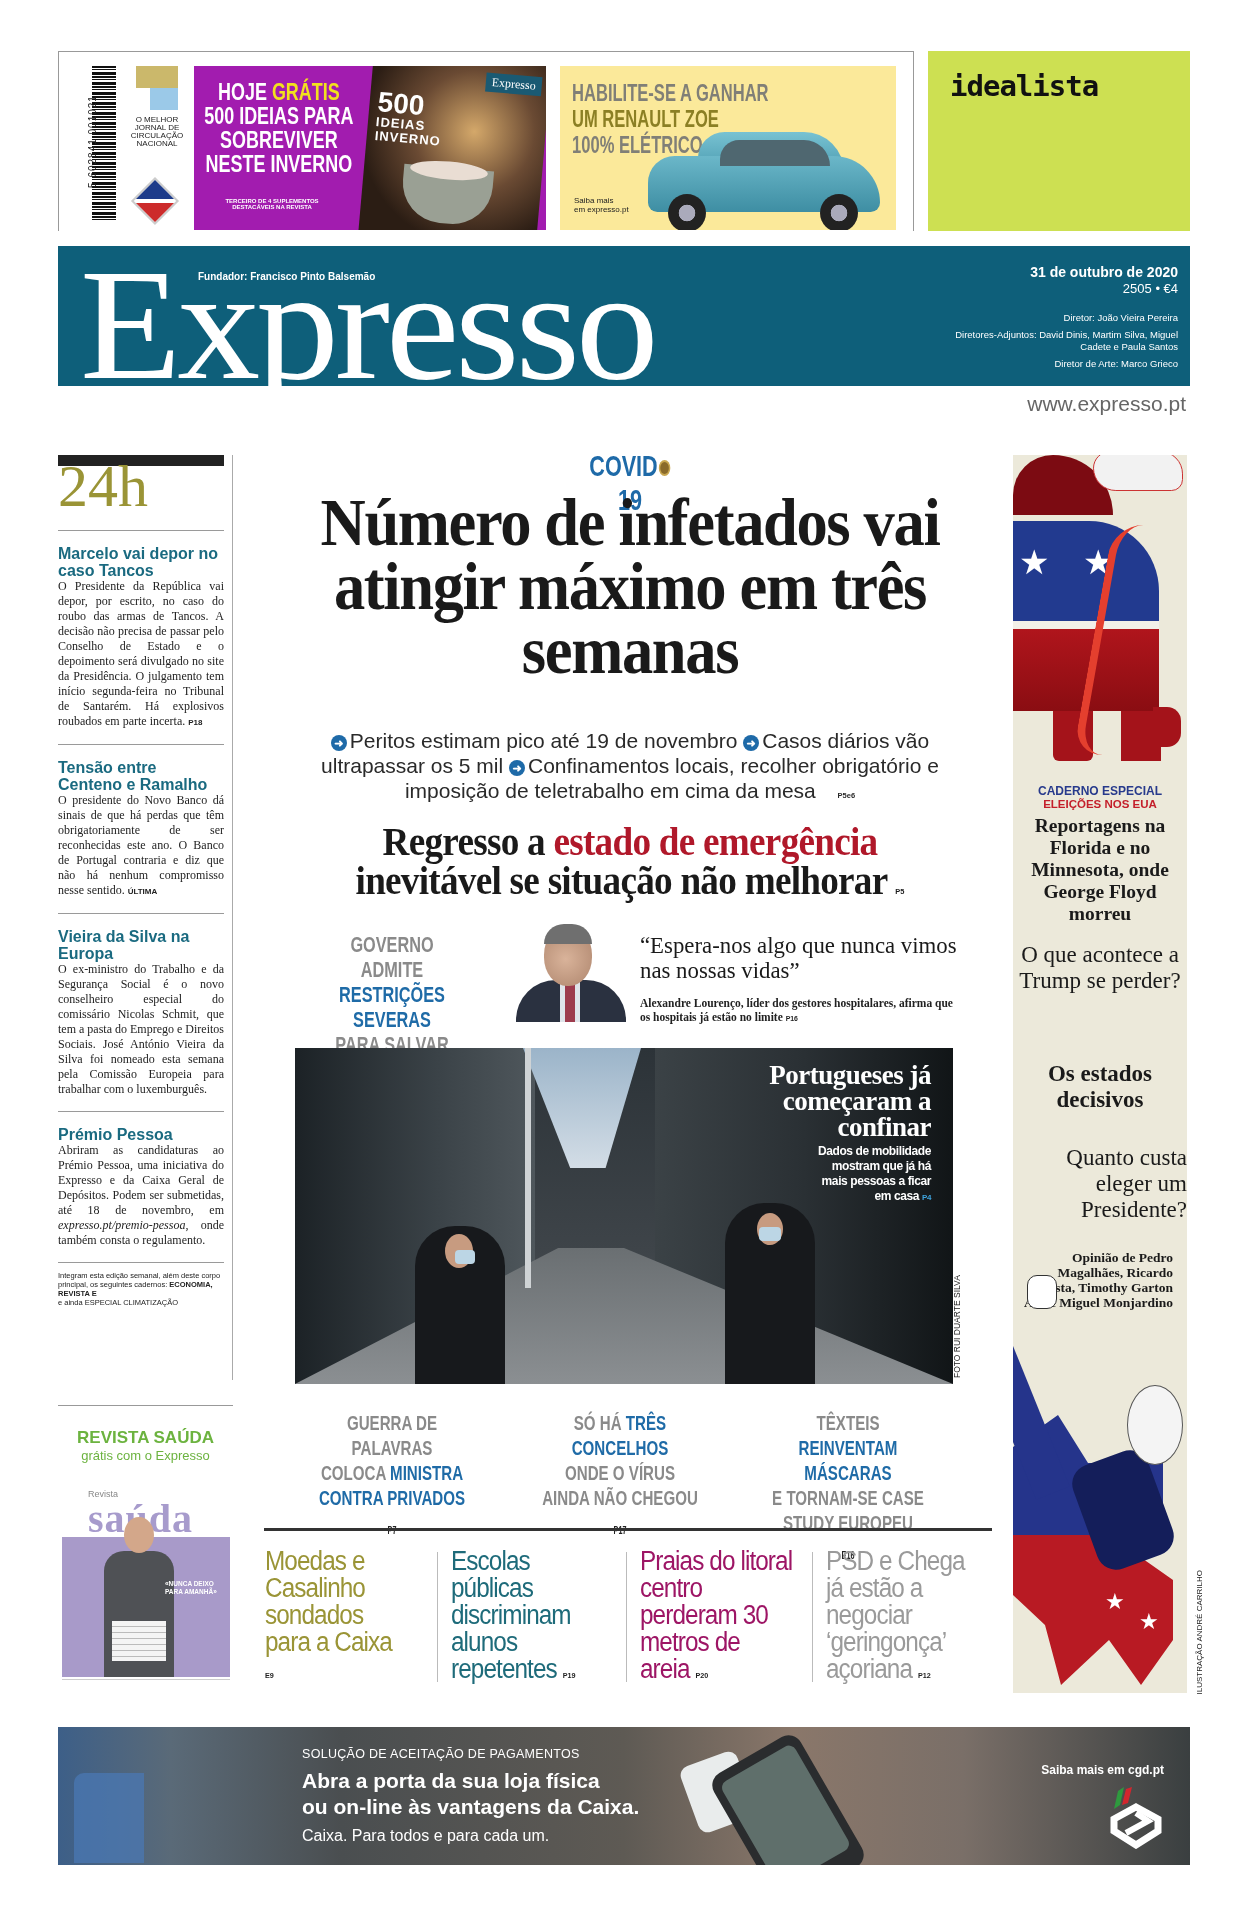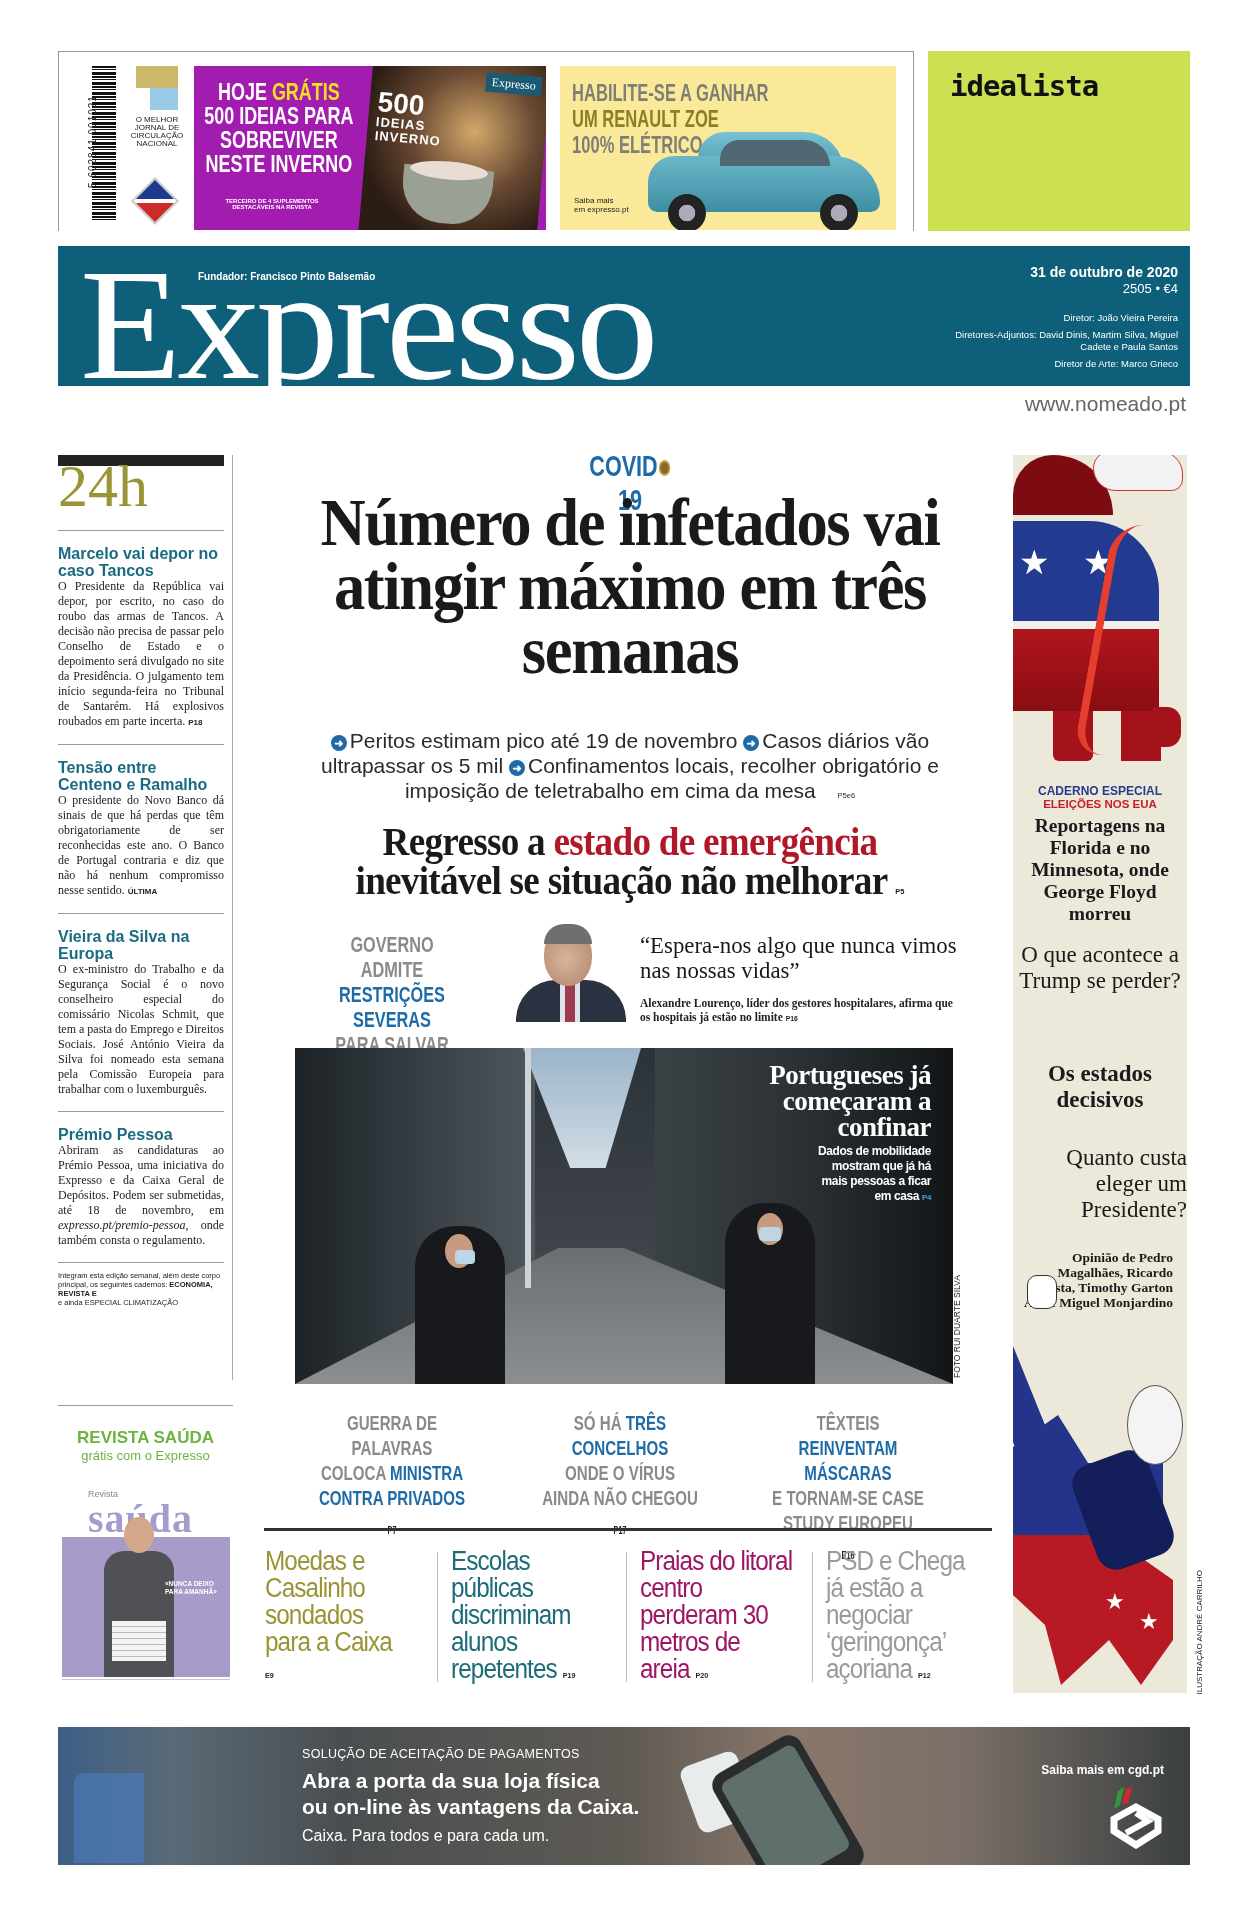--- a/index.html
+++ b/index.html
@@ -84,21 +84,21 @@
   #revista .cover .man .books { position:absolute; left: 8px; top: 104px; width: 54px; height: 40px; background: repeating-linear-gradient(#f4f4f4 0 5px, #bbb 5px 6px); }
   #revista .cover .quote { position:absolute; left: 105px; top: 93px; font-size: 6.5px; font-weight: bold; color:#fff; line-height: 8px; }
   #revista .cover .foot { position:absolute; left: 2px; top: 192px; width: 168px; height: 12px; font-size: 4px; color:#444; border-top: 1px solid #ccc; }
 
   
   #covid-tag { left: 560px; top: 449px; width: 140px; text-align:center; font-size: 30px; font-weight: bold; color: #1e6aa8; transform: scaleX(0.72); transform-origin: center top; }
   #covid-tag .virus { display:inline-block; width: 12px; height: 12px; border-radius: 50%; background: #8a6a2a; vertical-align: middle; box-shadow: 0 0 0 2px #c9a750; margin: 0 3px; }
   #main-headline { left: 280px; top: 490px; width: 700px; text-align:center; font-family: "Liberation Serif", serif; font-weight: bold; font-size: 68px; line-height: 64px; color: #1a1a1a; letter-spacing: -1.5px; transform: scaleX(0.92); transform-origin: center top; }
   #bullets { left: 282px; top: 728px; width: 696px; text-align: center; font-size: 21px; line-height: 25px; color: #2a2a2a; }
   #bullets .arrow { display:inline-block; width: 16px; height: 16px; border-radius: 50%; background: #1e6aa8; color: #fff; font-size: 11px; line-height: 16px; text-align:center; font-weight:bold; vertical-align: 1px; margin-right: 3px; }
-  #bullets .ref { font-size: 7.5px; font-weight: normal; margin-left: 16px; }
+  #bullets .ref { font-size: 7.5px; font-weight: bold; margin-left: 16px; }
 
   #sub-headline { left: 280px; top: 822px; width: 700px; text-align:center; font-family: "Liberation Serif", serif; font-weight: bold; font-size: 40px; line-height: 39px; color: #1a1a1a; letter-spacing: -0.8px; transform: scaleX(0.93); transform-origin: center top; }
   #sub-headline .red { color: #b0182a; }
   #sub-headline .ref { font-family: "Liberation Sans", sans-serif; font-size: 8px; letter-spacing: 0; }
 
   #gov-admite { left: 292px; top: 932px; width: 200px; text-align:center; font-size: 22px; line-height: 25px; font-weight: bold; transform: scaleX(0.74); transform-origin: center top; }
   #gov-admite .g { color: #8a8a8a; } #gov-admite .b { color: #1f6ba7; }
   #gov-admite .ref { display:block; font-size: 10px; color:#222; margin-top: 6px; }
   #portrait { left: 514px; top: 922px; width: 112px; height: 100px; overflow:hidden; }
   #portrait .face { position:absolute; left: 30px; top: 4px; width: 48px; height: 60px; border-radius: 48%; background: radial-gradient(circle at 45% 55%, #d9b39a, #a98068); }
@@ -252,21 +252,21 @@
   <div class="logo">Expresso</div>
   <div class="date">31 de outubro de 2020</div>
   <div class="issue">2505 • €4</div>
   <div class="staff">
     <div>Diretor: João Vieira Pereira</div>
     <div>Diretores-Adjuntos: David Dinis, Martim Silva, Miguel Cadete e Paula Santos</div>
     <div>Diretor de Arte: Marco Grieco</div>
   </div>
 </div>
 <div class="abs" id="url-box">
-  <span>www.nomeado.pt</span>
+  <span>www.expresso.pt</span>
 </div>
 
 <div class="abs" id="leftcol">
   <div class="topbar"></div>
   <div class="h24">24h</div>
   <div class="rule" style="margin-top:18px"></div>
 
   <div>
     <div class="sec-title">Marcelo vai depor no caso Tancos</div>
     <div class="sec-body"><span>O Presidente da República vai depor, por escrito, no caso do roubo das armas de Tancos. A decisão não precisa de passar pelo Conselho de Estado e o depoimento será divulgado no site da Presidência. O julgamento tem início segunda-feira no Tribunal de Santarém. Há explosivos roubados em parte incerta.</span> <span class="pg">P18</span></div>

